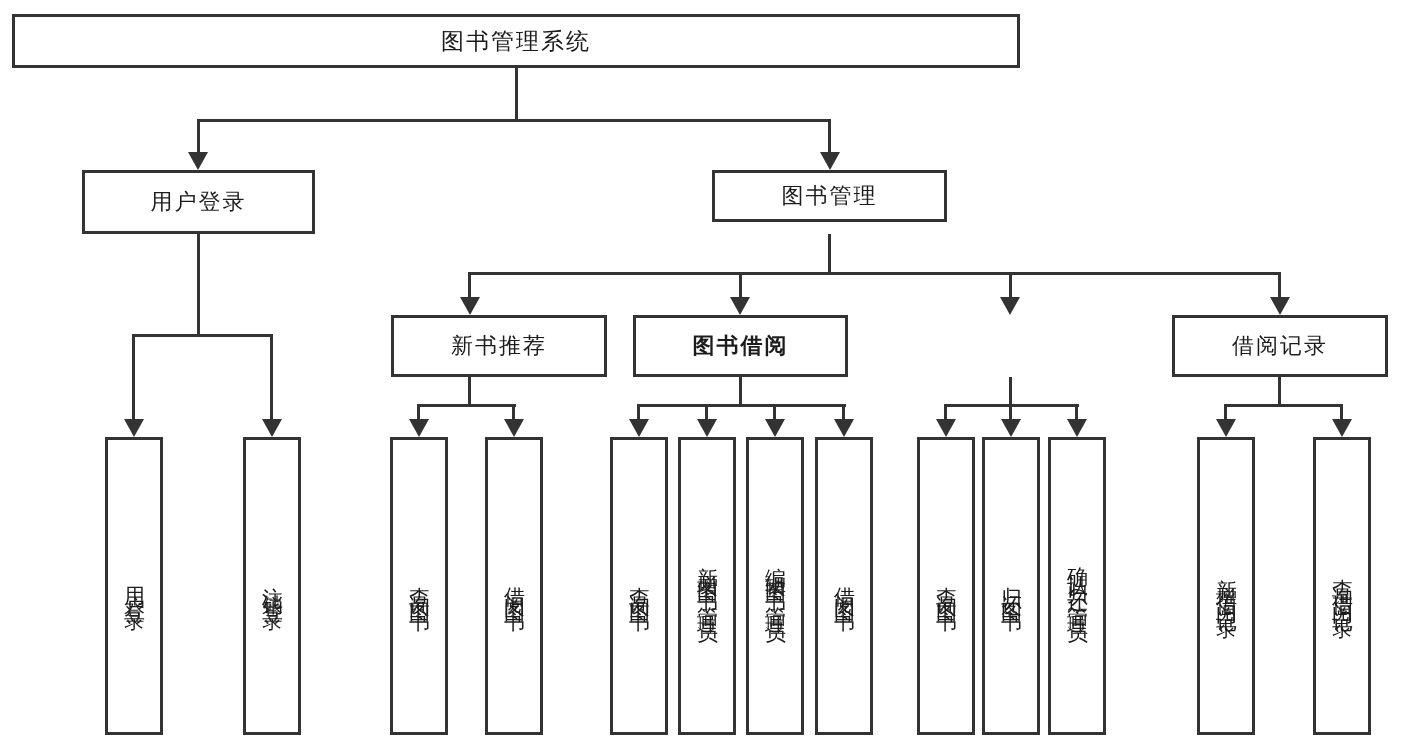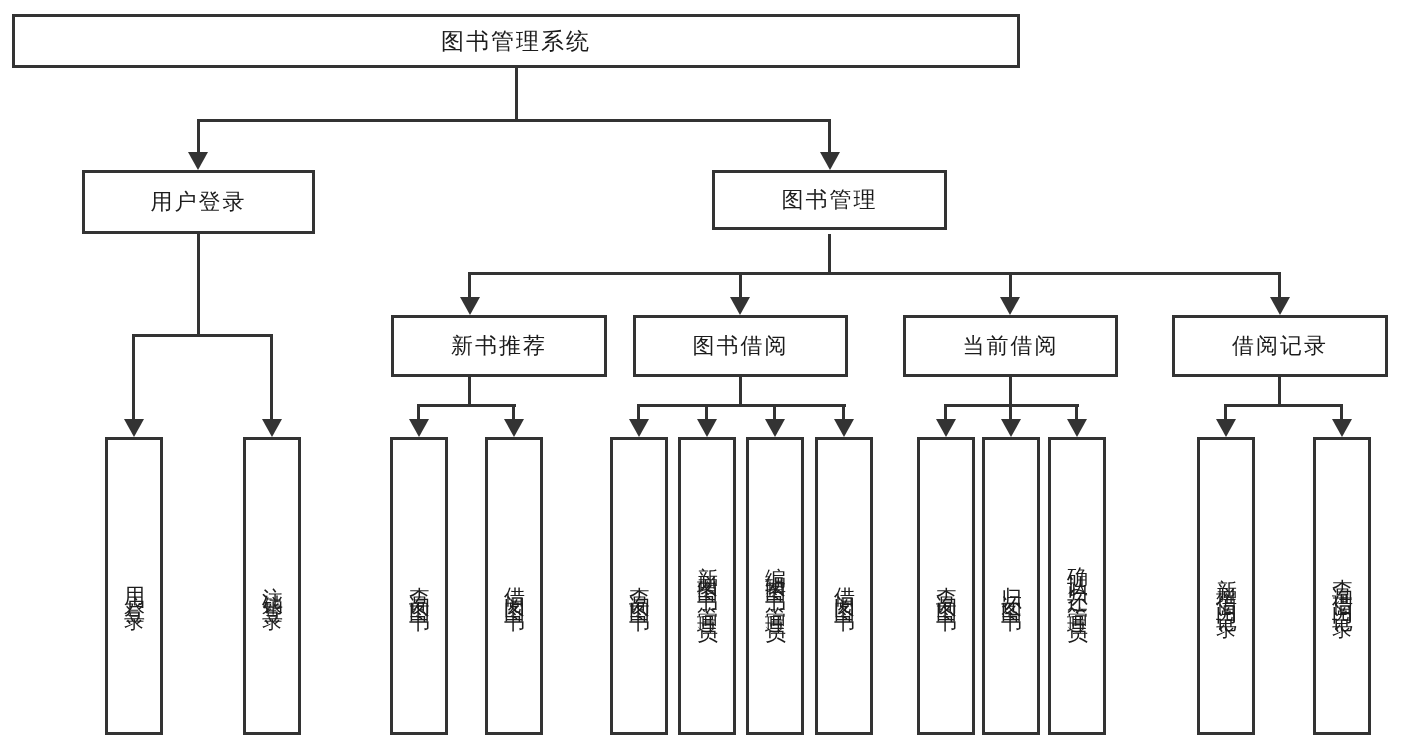--- a/index.html
+++ b/index.html
@@ -84,43 +84,42 @@
   <div class="node root-node" style="left:12px; top:14px; width:1008px; height:54px;">图书管理系统</div>
 
   <div class="vl" style="left:515px; top:68px; height:54px;"></div>
   <div class="hl" style="left:197px; top:119px; width:634px;"></div>
   <div class="vl" style="left:197px; top:119px; height:36px;"></div>
   <div class="ar" style="left:188px; top:152px;"></div>
   <div class="vl" style="left:828px; top:119px; height:36px;"></div>
   <div class="ar" style="left:820px; top:152px;"></div>
 
   <div class="node" style="left:82px; top:170px; width:233px; height:64px;">用户登录</div>
-  <div class="node" style="left:712px; top:170px; width:235px; height:60px;">图书管理</div>
+  <div class="node" style="left:712px; top:170px; width:235px; height:52px;">图书管理</div>
 
   <div class="vl" style="left:197px; top:234px; height:103px;"></div>
   <div class="hl" style="left:132px; top:334px; width:141px;"></div>
   <div class="vl" style="left:132px; top:334px; height:88px;"></div>
   <div class="ar" style="left:124px; top:419px;"></div>
   <div class="vl" style="left:270px; top:334px; height:88px;"></div>
   <div class="ar" style="left:262px; top:419px;"></div>
 
   <div class="vl" style="left:828px; top:234px; height:41px;"></div>
   <div class="hl" style="left:468px; top:272px; width:813px;"></div>
   <div class="vl" style="left:468px; top:272px; height:28px;"></div>
   <div class="ar" style="left:460px; top:297px;"></div>
   <div class="vl" style="left:739px; top:272px; height:28px;"></div>
   <div class="ar" style="left:730px; top:297px;"></div>
   <div class="vl" style="left:1009px; top:272px; height:28px;"></div>
   <div class="ar" style="left:1000px; top:297px;"></div>
   <div class="vl" style="left:1278px; top:272px; height:28px;"></div>
   <div class="ar" style="left:1270px; top:297px;"></div>
 
   <div class="node" style="left:362px; top:315px; width:216px; height:62px;margin-left:29px;">新书推荐</div>
-  <div class="node" style="left:633px; top:315px; width:215px; height:62px;">图书借阅</div>
-  <div class="node" style="left:903px; top:315px; width:215px; height:62px;">当前借阅</div>
+  <div class="node" style="left:633px; top:315px; width:215px; height:62px;font-weight:bold;">图书借阅</div>
   <div class="node" style="left:1172px; top:315px; width:216px; height:62px;">借阅记录</div>
 
   <div class="vl" style="left:468px; top:377px; height:30px;"></div>
   <div class="hl" style="left:417px; top:404px; width:99px;"></div>
   <div class="vl" style="left:417px; top:404px; height:18px;"></div>
   <div class="ar" style="left:409px; top:419px;"></div>
   <div class="vl" style="left:512px; top:404px; height:18px;"></div>
   <div class="ar" style="left:504px; top:419px;"></div>
 
   <div class="vl" style="left:739px; top:377px; height:30px;"></div>

